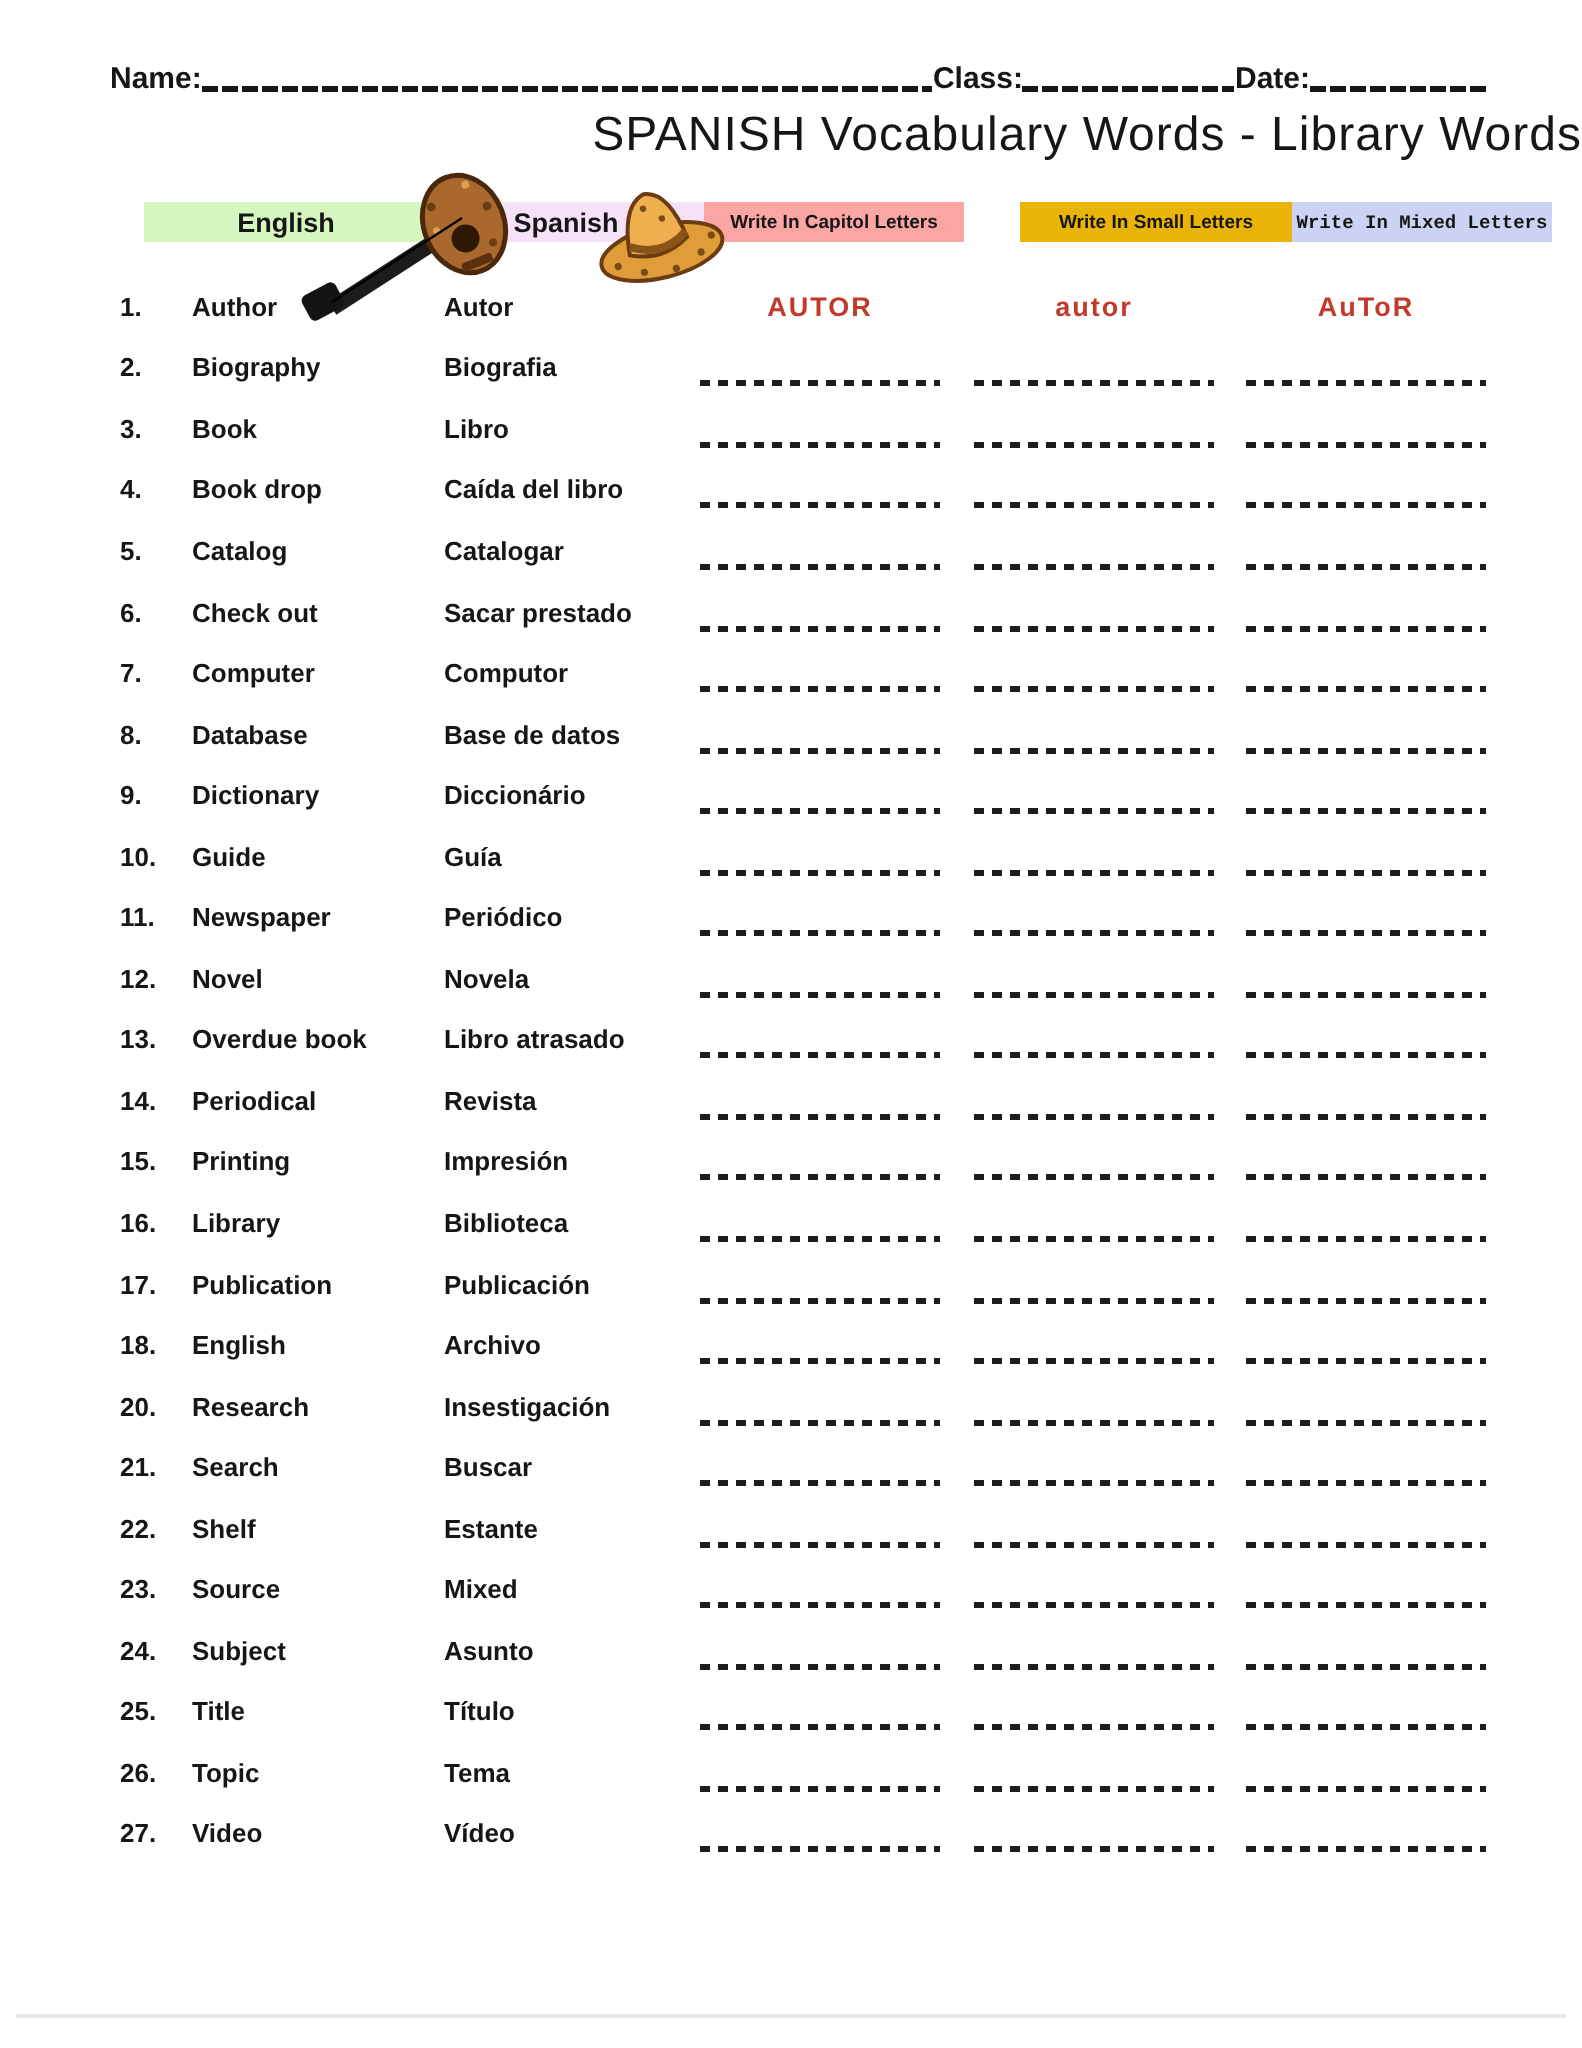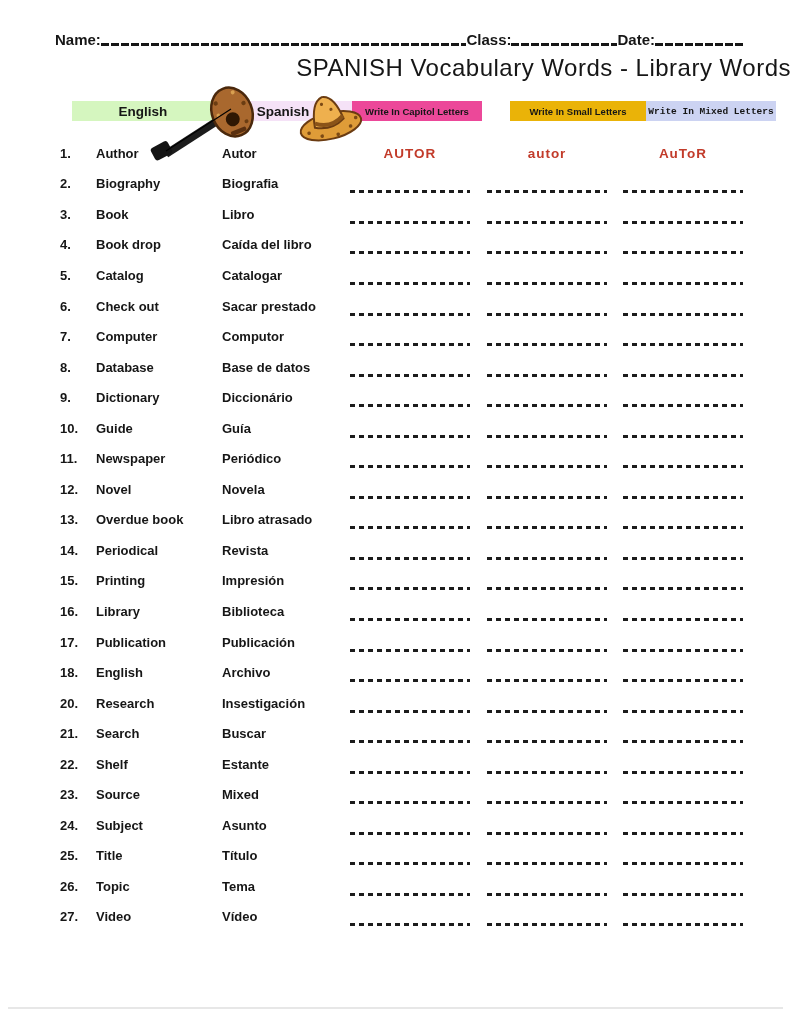--- a/index.html
+++ b/index.html
@@ -66,21 +66,21 @@
 
   <div class="title">SPANISH Vocabulary Words - Library Words</div>
 
   <div class="colbar">
       <div class="seg seg0" style="background: rgb(213, 246, 191);">
         <span>English</span>
       </div>
       <div class="seg seg1" style="background: rgb(245, 226, 247);">
         <span>Spanish</span>
       </div>
-      <div class="seg seg2" style="background: #ec4899;">
+      <div class="seg seg2" style="background: #fca5a5;">
         <span>Write In Capitol Letters</span>
       </div>
       <div class="seg seg3" style="background: #eab308; margin-left: 28px;">
         <span>Write In Small Letters</span>
       </div>
       <div class="seg seg4" style="background: rgb(204, 211, 242); font-family: Liberation Mono, monospace;">
         <span>Write In Mixed Letters</span>
       </div>
     </div>
 

